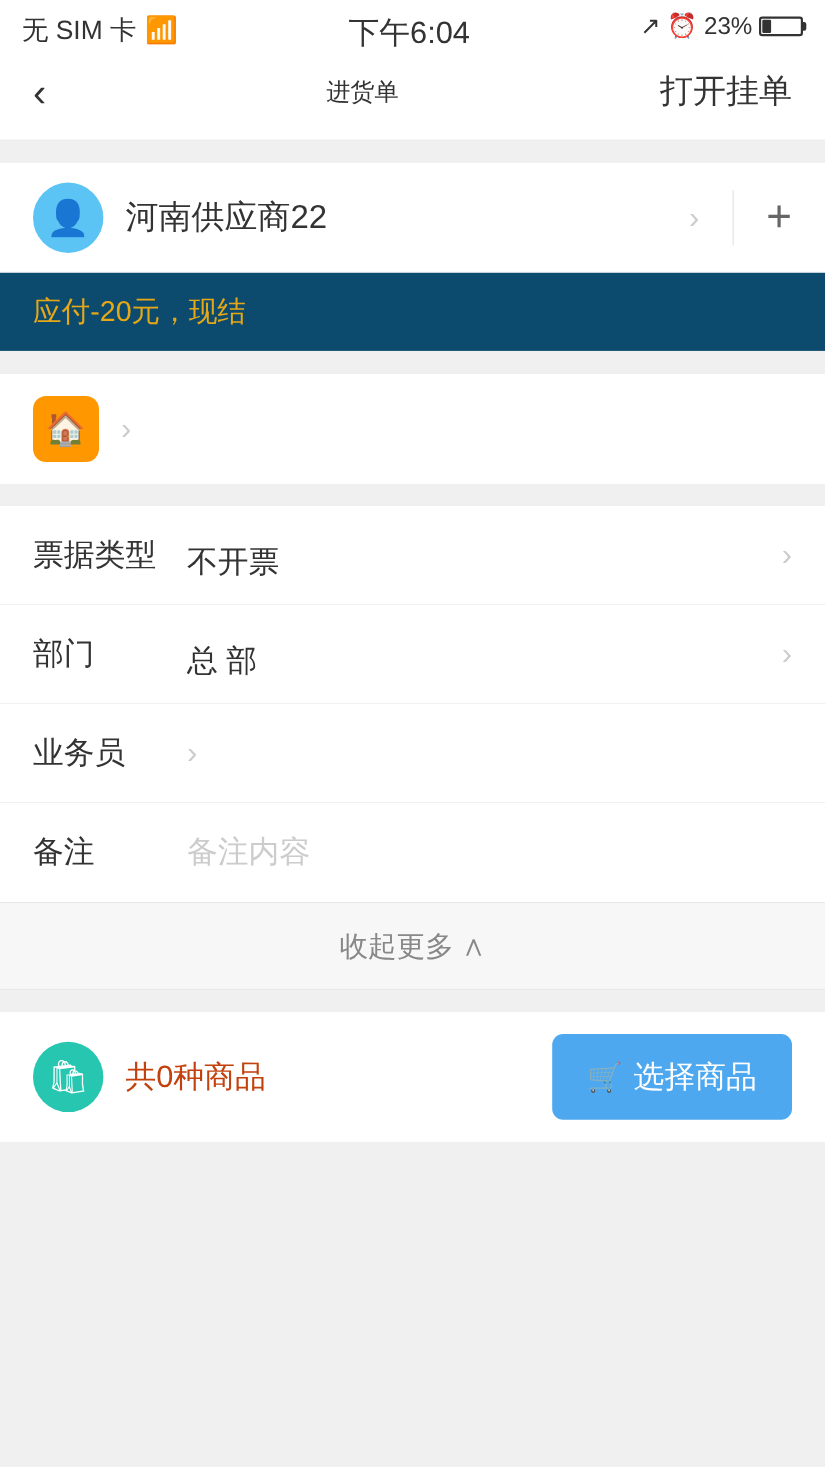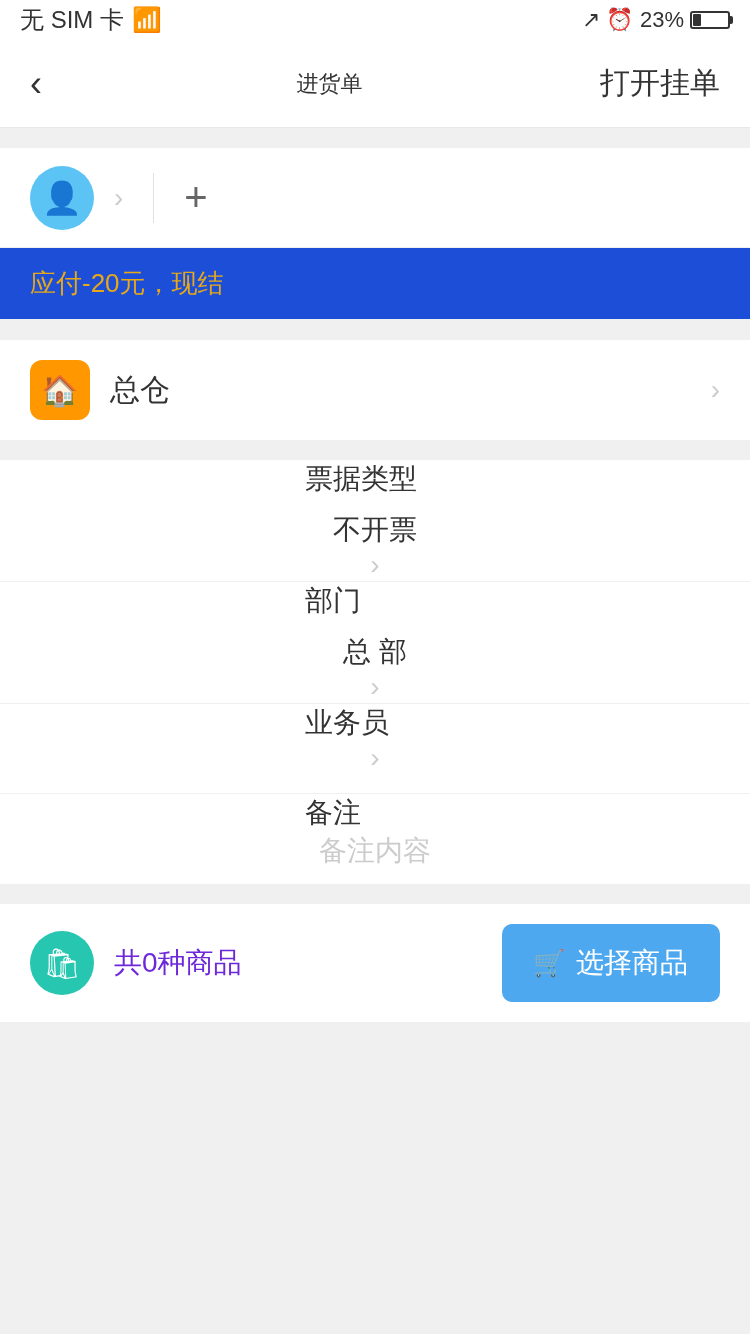--- a/index.html
+++ b/index.html
@@ -11,23 +11,23 @@
       font-family: -apple-system, "PingFang SC", "Helvetica Neue", sans-serif;
       font-size: 28px;
       color: #333;
     }
 
     
     .status-bar {
       height: 40px;
       background: #fff;
       display: flex;
-      align-items: center;
+      align-items: flex-start;
       justify-content: space-between;
-      padding: 0 20px;
+      padding: 11px 20px;
       font-size: 24px;
       color: #333;
     }
     .status-left {
       display: flex;
       align-items: center;
       gap: 8px;
       font-size: 24px;
     }
     .status-center {
@@ -150,21 +150,21 @@
       font-weight: 300;
     }
     .divider-v {
       width: 1px;
       height: 50px;
       background: #e0e0e0;
     }
 
     
     .notice-bar {
-      background: #1d4ed8;
+      background: #0c4a6e;
       padding: 18px 30px;
       font-size: 26px;
       color: #e6a817;
       border-bottom: 1px solid #f0f0f0;
     }
 
     
     .warehouse-row {
       display: flex;
       align-items: center;
@@ -195,21 +195,20 @@
     
     .form-section {
       background: #fff;
     }
     .form-row {
       display: flex;
       align-items: center;
       padding: 0 30px;
       min-height: 90px;
       border-bottom: 1px solid #f0f0f0;
-      flex-direction: column;
     }
     .form-row:last-child {
       border-bottom: none;
     }
     .form-label {
       font-size: 28px;
       color: #333;
       width: 140px;
       flex-shrink: 0;
     }
@@ -255,21 +254,21 @@
       background: #26c6b0;
       display: flex;
       align-items: center;
       justify-content: center;
       margin-right: 20px;
       flex-shrink: 0;
     }
     .product-count {
       flex: 1;
       font-size: 28px;
-      color: #6d28d9;
+      color: #c2410c;
     }
     .select-product-btn {
       background: #4da8f0;
       color: #fff;
       font-size: 28px;
       padding: 20px 32px;
       border-radius: 10px;
       display: flex;
       align-items: center;
       gap: 10px;
@@ -288,20 +287,21 @@
 </head>
 <body>
 
 <div class="page-bg">
 
   <div class="status-bar">
     <div class="status-left">
       <span>无 SIM 卡</span>
       <span>📶</span>
     </div>
+    <div class="status-center">下午6:04</div>
     <div class="status-right">
       <span>↗</span>
       <span>⏰</span>
       <span>23%</span>
       <span class="battery-bar">
         <span class="battery-fill"></span>
       </span>
     </div>
   </div>
 
@@ -311,39 +311,39 @@
     <span class="nav-action">打开挂单</span>
   </div>
 
   <div class="section-gap"></div>
 
   <div class="card">
     <div class="supplier-row">
       <div class="supplier-avatar">
         <span class="avatar-person">👤</span>
       </div>
+      <span class="supplier-name">河南供应商22</span>
       <div class="supplier-actions">
         <span class="chevron-icon">›</span>
         <div class="divider-v"></div>
         <span class="add-icon">+</span>
       </div>
     </div>
     <div class="notice-bar">
       <span>应付-20元，现结</span>
     </div>
   </div>
 
   <div class="section-gap"></div>
 
   <div class="card">
     <div class="warehouse-row">
       <div class="warehouse-icon">
         <span class="warehouse-icon-symbol">🏠</span>
       </div>
-      <span class="warehouse-name">总仓</span>
       <span class="chevron-icon">›</span>
     </div>
   </div>
 
   <div class="section-gap"></div>
 
   <div class="form-section">
     <div class="form-row">
       <span class="form-label">票据类型</span>
       <span class="form-value">不开票</span>
@@ -357,20 +357,23 @@
     <div class="form-row">
       <span class="form-label">业务员</span>
       <span class="chevron-icon">›</span>
     </div>
     <div class="form-row">
       <span class="form-label">备注</span>
       <span class="form-placeholder">备注内容</span>
     </div>
   </div>
 
+  <div class="collapse-row">
+    <span class="collapse-text">收起更多 ∧</span>
+  </div>
 
   <div class="product-bar">
     <div class="product-icon">
       <span style="font-size:30px; color:white;">🛍</span>
     </div>
     <span class="product-count">共0种商品</span>
     <button class="select-product-btn">
       <span class="cart-icon">🛒</span>
       <span>选择商品</span>
     </button>

